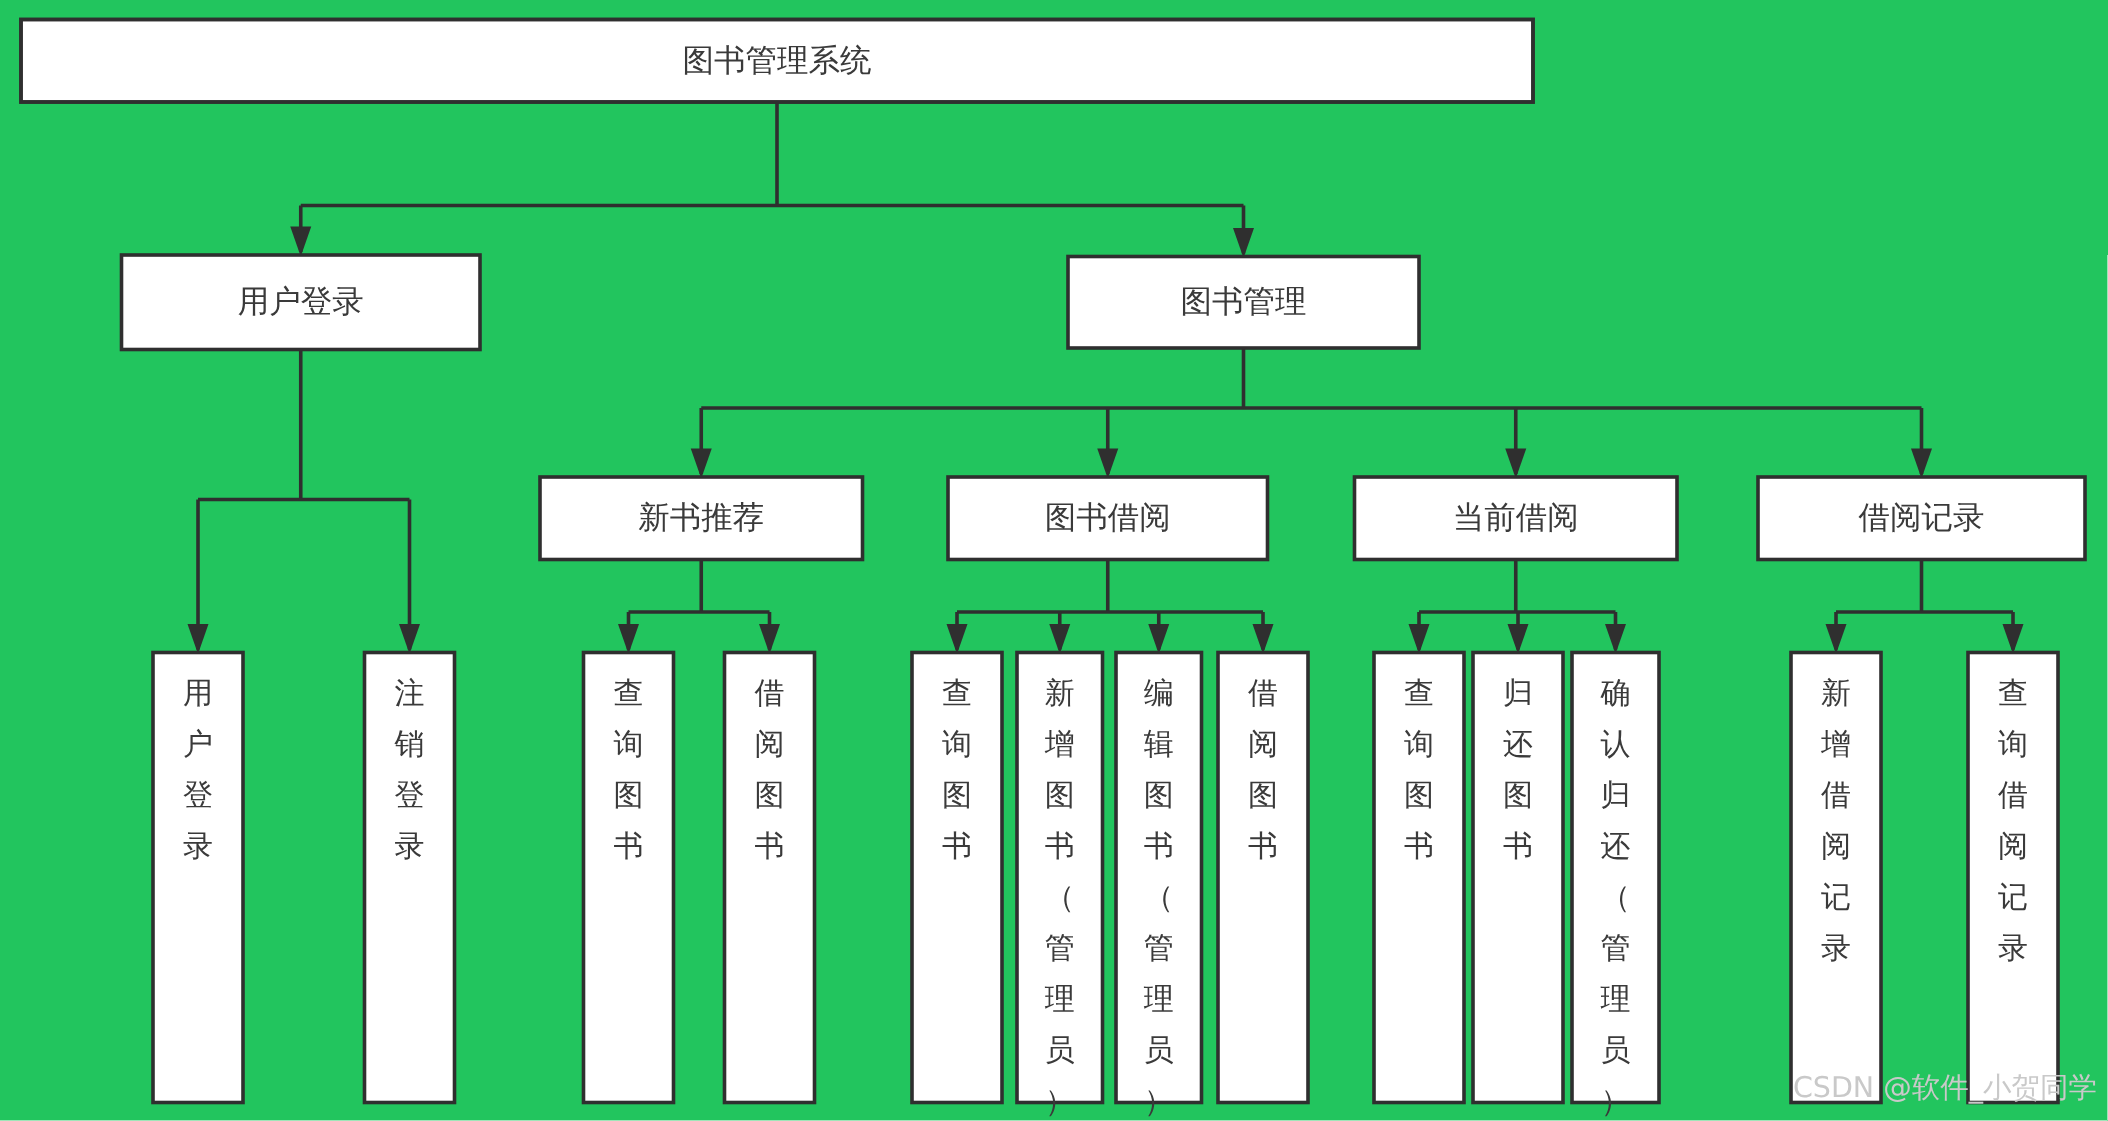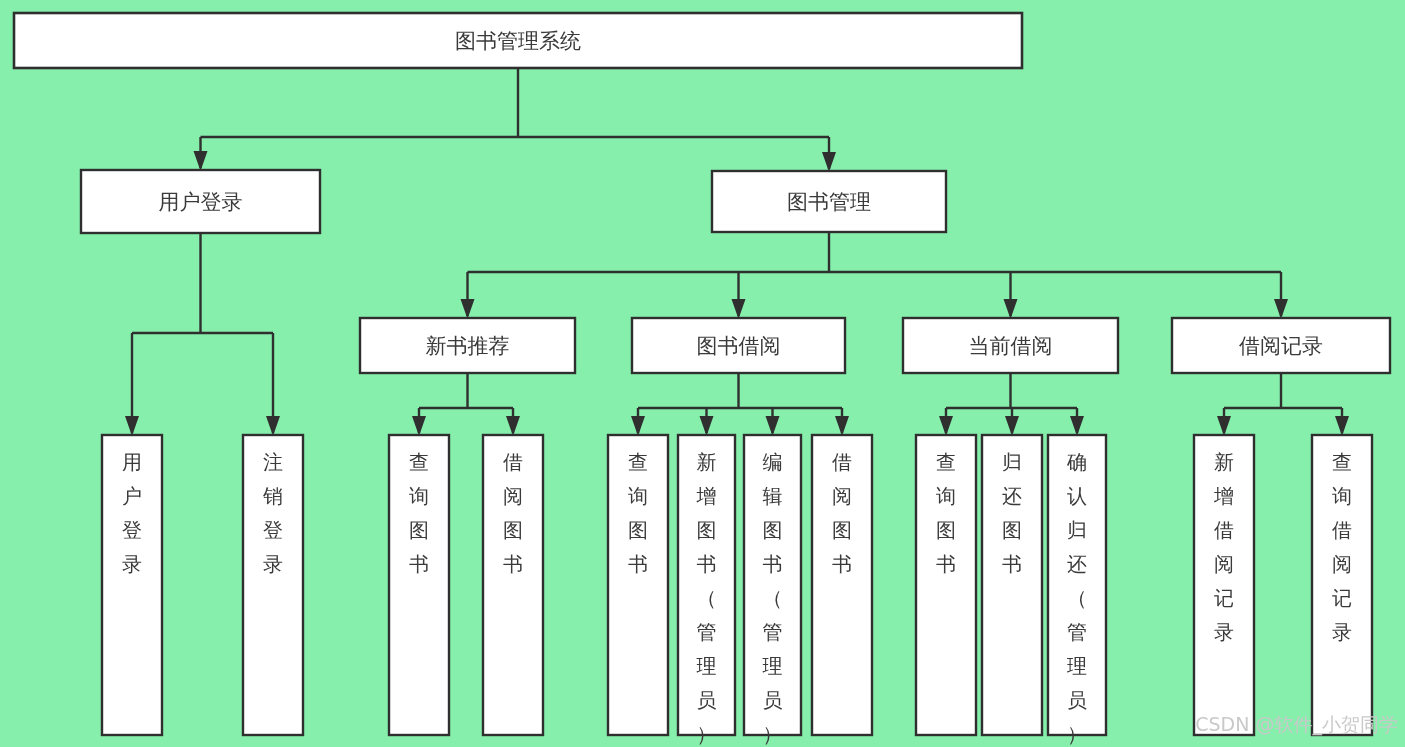--- a/index.html
+++ b/index.html
@@ -11,21 +11,21 @@
   body {
     width: 1405px;
     height: 747px;
     overflow: hidden;
     font-family: "DejaVu Sans", "Liberation Sans", sans-serif;
   }
   #diagram-root {
     position: relative;
     width: 1405px;
     height: 747px;
-    background: #86efac;
+    background: #22c55e;
   }
   svg#diagram-svg {
     position: absolute;
     left: 0;
     top: 0;
     width: 1405px;
     height: 747px;
     display: block;
   }
   .node-box {

